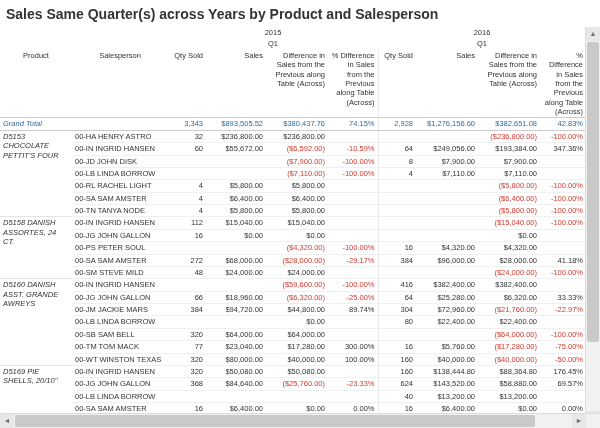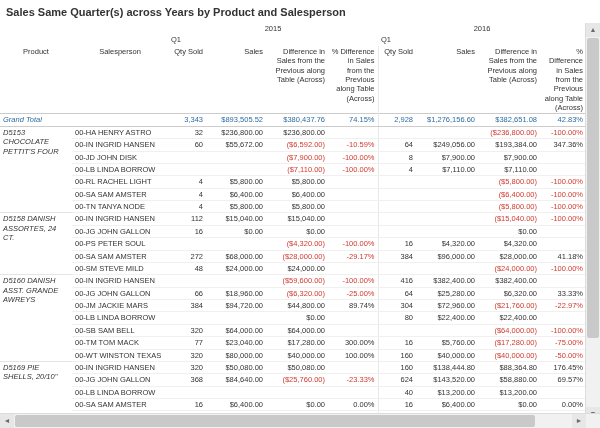--- a/index.html
+++ b/index.html
@@ -10,21 +10,21 @@
   body {
     width: 600px;
     height: 428px;
     font-family: "Liberation Sans", sans-serif;
     font-size: 8px;
     color: #333333;
     overflow: hidden;
     position: relative;
   }
   .report-title {
-    font-size: 11px;
+    font-size: 14px;
     font-weight: bold;
     color: #333333;
     padding: 6px 0 5px 6px;
   }
   .table-wrap {
     position: relative;
     width: 600px;
     height: 398px;
     overflow: hidden;
   }
@@ -43,20 +43,21 @@
   
   .yr-head {
     text-align: center;
     font-size: 11px;
     font-weight: bold;
     color: #333333;
     border-bottom: 0;
     padding-bottom: 0;
   }
   .q-head {
+    text-align: center;
     font-size: 9px;
     font-weight: normal;
     color: #333333;
     padding-top: 0;
   }
   .col-head {
     font-size: 7.5px;
     color: #333333;
     vertical-align: bottom;
     padding-bottom: 3px;

